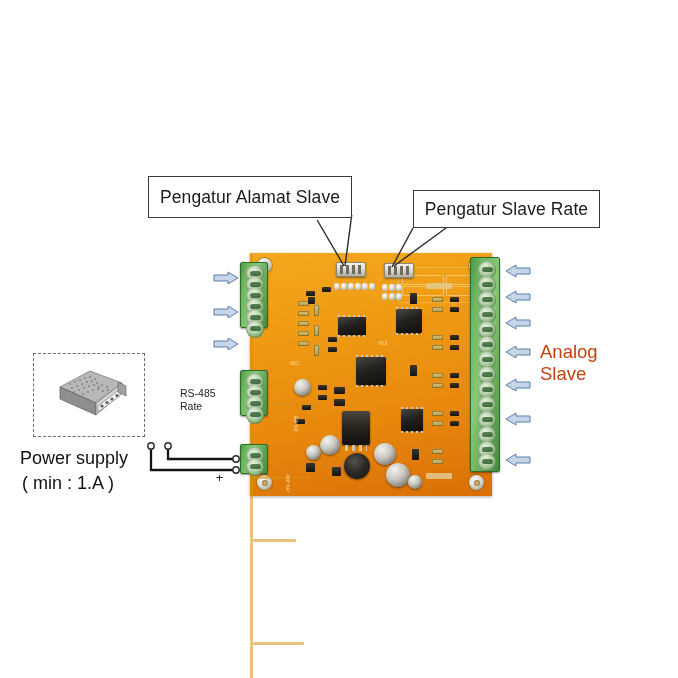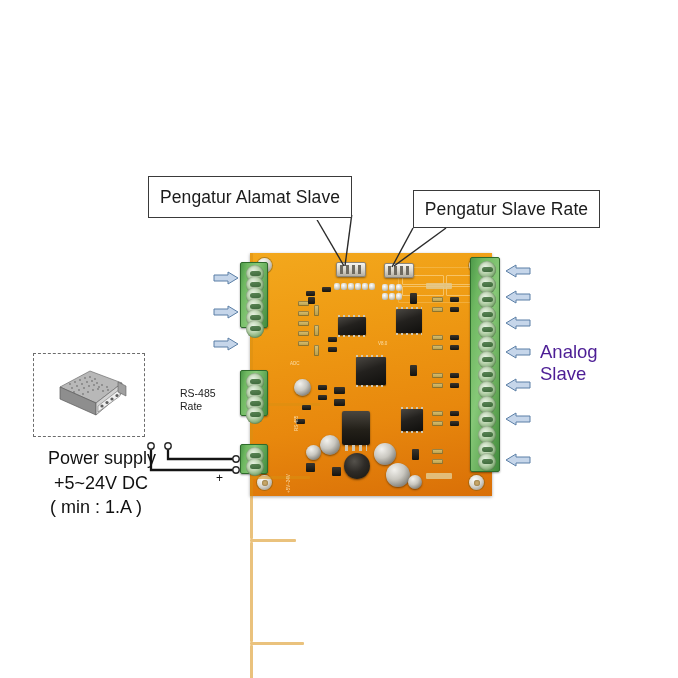--- a/index.html
+++ b/index.html
@@ -11,24 +11,24 @@
   
   .callout{position:absolute;background:#fff;border:1px solid #3a3a3a;
            box-sizing:border-box;display:flex;align-items:center;
            justify-content:center;}
   .callout span{font-size:17.5px;color:#1b1b1b;letter-spacing:.1px;white-space:nowrap;}
 
   #callout-slave{left:148px;top:176px;width:204px;height:42px;}
   #callout-baud{left:413px;top:190px;width:187px;height:38px;}
 
   
-  .plainlabel{position:absolute;color:#4c1d95;}
+  .plainlabel{position:absolute;color:#c2410c;}
   #label-analog{left:540px;top:341px;font-size:18.5px;line-height:22px;}
   #label-rs485{left:180px;top:387px;font-size:10.5px;line-height:12.5px;color:#222;}
-  #label-power{left:20px;top:446px;font-size:18px;line-height:24.5px;color:#111;margin-left:28px;}
+  #label-power{left:20px;top:446px;font-size:18px;line-height:24.5px;color:#111;}
   #label-plus{left:216px;top:471px;font-size:12px;color:#111;}
 
   
   #psu-frame{position:absolute;left:33px;top:353px;width:112px;height:84px;
              border:1px dashed #6c6c6c;box-sizing:border-box;background:#fff;}
   #psu-img{position:absolute;left:52px;top:365px;width:78px;height:56px;}
 
   
   #pcb{position:absolute;left:250px;top:253px;width:242px;height:243px;
        background:linear-gradient(170deg,#f3a81d 0%,#ef9c14 28%,#e8880d 66%,#d96f07 100%);
@@ -464,19 +464,18 @@
     <div>Slave</div>
   </div>
 
   <div class="plainlabel" id="label-rs485">
     <div>RS-485</div>
     <div>Rate</div>
   </div>
 
   <div class="plainlabel" id="label-power">
     <div>Power supply</div>
-    <div style="padding-left:6px;">+5~24V DC</div>
     <div style="padding-left:2px;">( min : 1.A )</div>
   </div>
 
   <div class="plainlabel" id="label-plus">+</div>
 
 </div>
 
 </body></html>

